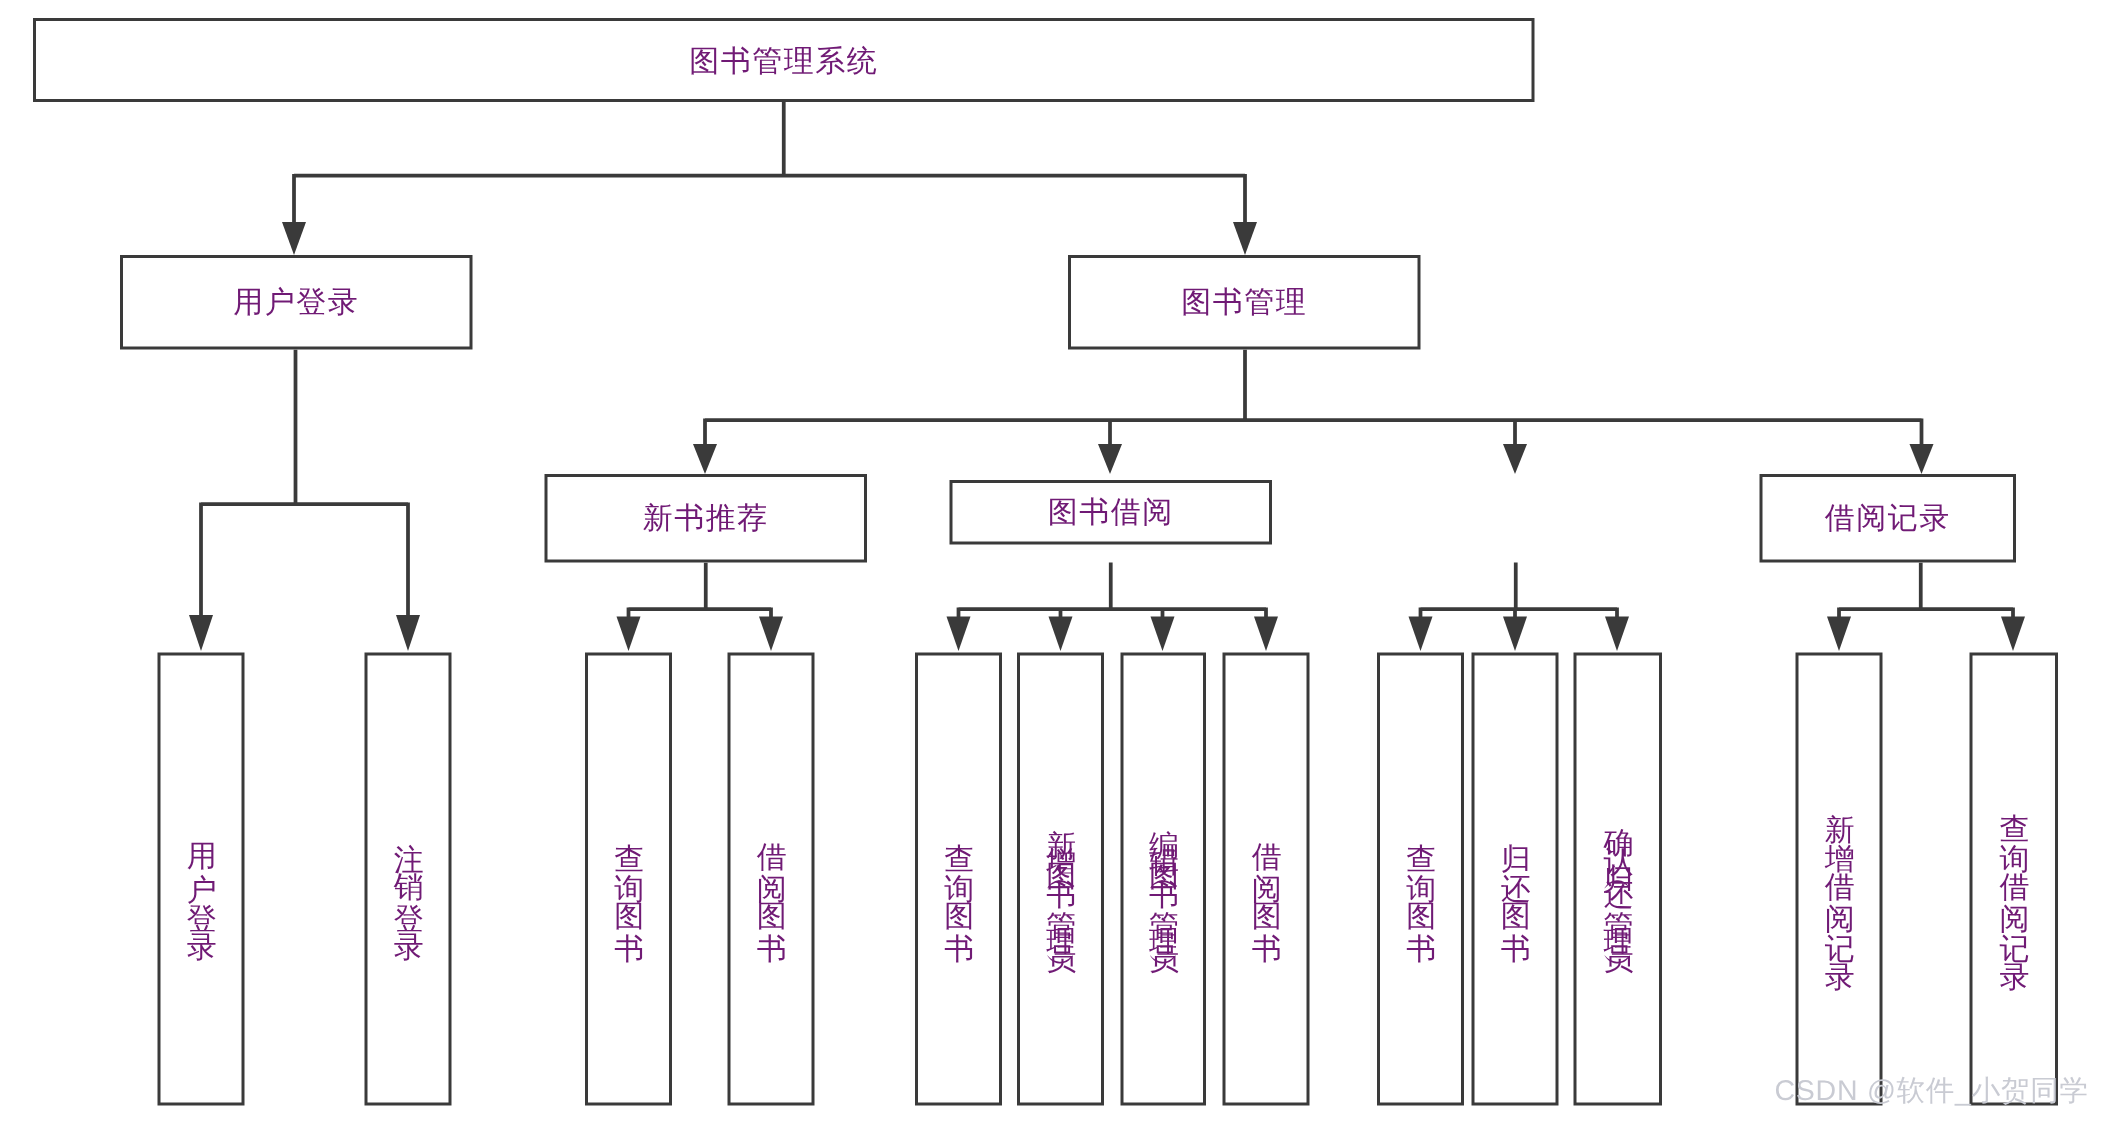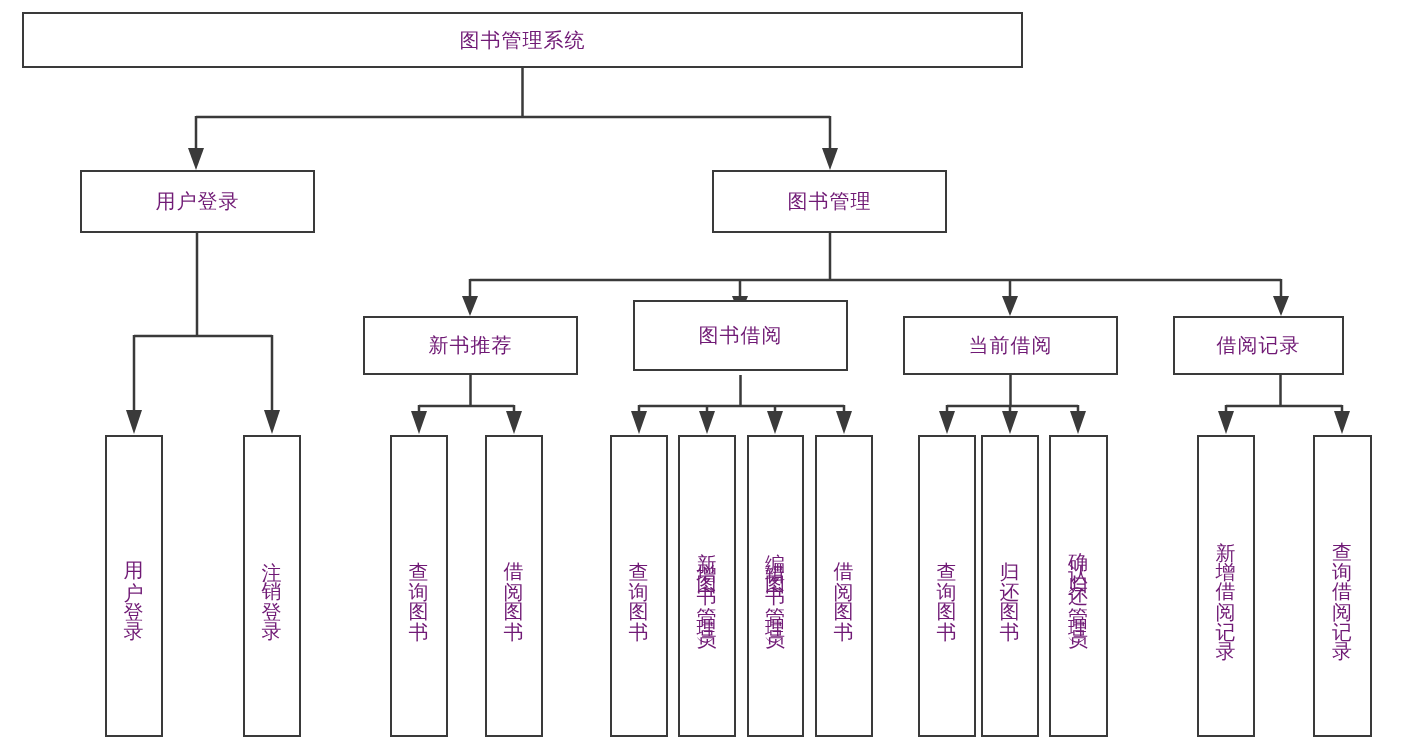--- a/index.html
+++ b/index.html
@@ -99,25 +99,22 @@
   <div class="box h" style="left:80px;top:170px;width:235px;height:63px">
     <span>用户登录</span>
   </div>
   <div class="box h" style="left:712px;top:170px;width:235px;height:63px">
     <span>图书管理</span>
   </div>
 
   <div class="box h" style="left:363px;top:316px;width:215px;height:59px">
     <span>新书推荐</span>
   </div>
-  <div class="box h" style="left:633px;top:300px;width:215px;height:71px">
+  <div class="box h" style="left:633px;top:320px;width:215px;height:43px">
     <span>图书借阅</span>
-  </div>
-  <div class="box h" style="left:903px;top:316px;width:215px;height:59px">
-    <span>当前借阅</span>
   </div>
   <div class="box h" style="left:1173px;top:316px;width:171px;height:59px">
     <span>借阅记录</span>
   </div>
 
   <div class="box v" style="left:105px;top:435px;width:58px;height:302px">
     <span>用户登录</span>
   </div>
   <div class="box v" style="left:243px;top:435px;width:58px;height:302px">
     <span>注销登录</span>
@@ -153,14 +150,15 @@
     <span>确认归还（管理员）</span>
   </div>
 
   <div class="box v" style="left:1197px;top:435px;width:58px;height:302px">
     <span>新增借阅记录</span>
   </div>
   <div class="box v" style="left:1313px;top:435px;width:59px;height:302px">
     <span>查询借阅记录</span>
   </div>
 
+  <div class="watermark">CSDN @软件_小贺同学</div>
 
 </div>
 
 </body></html>

